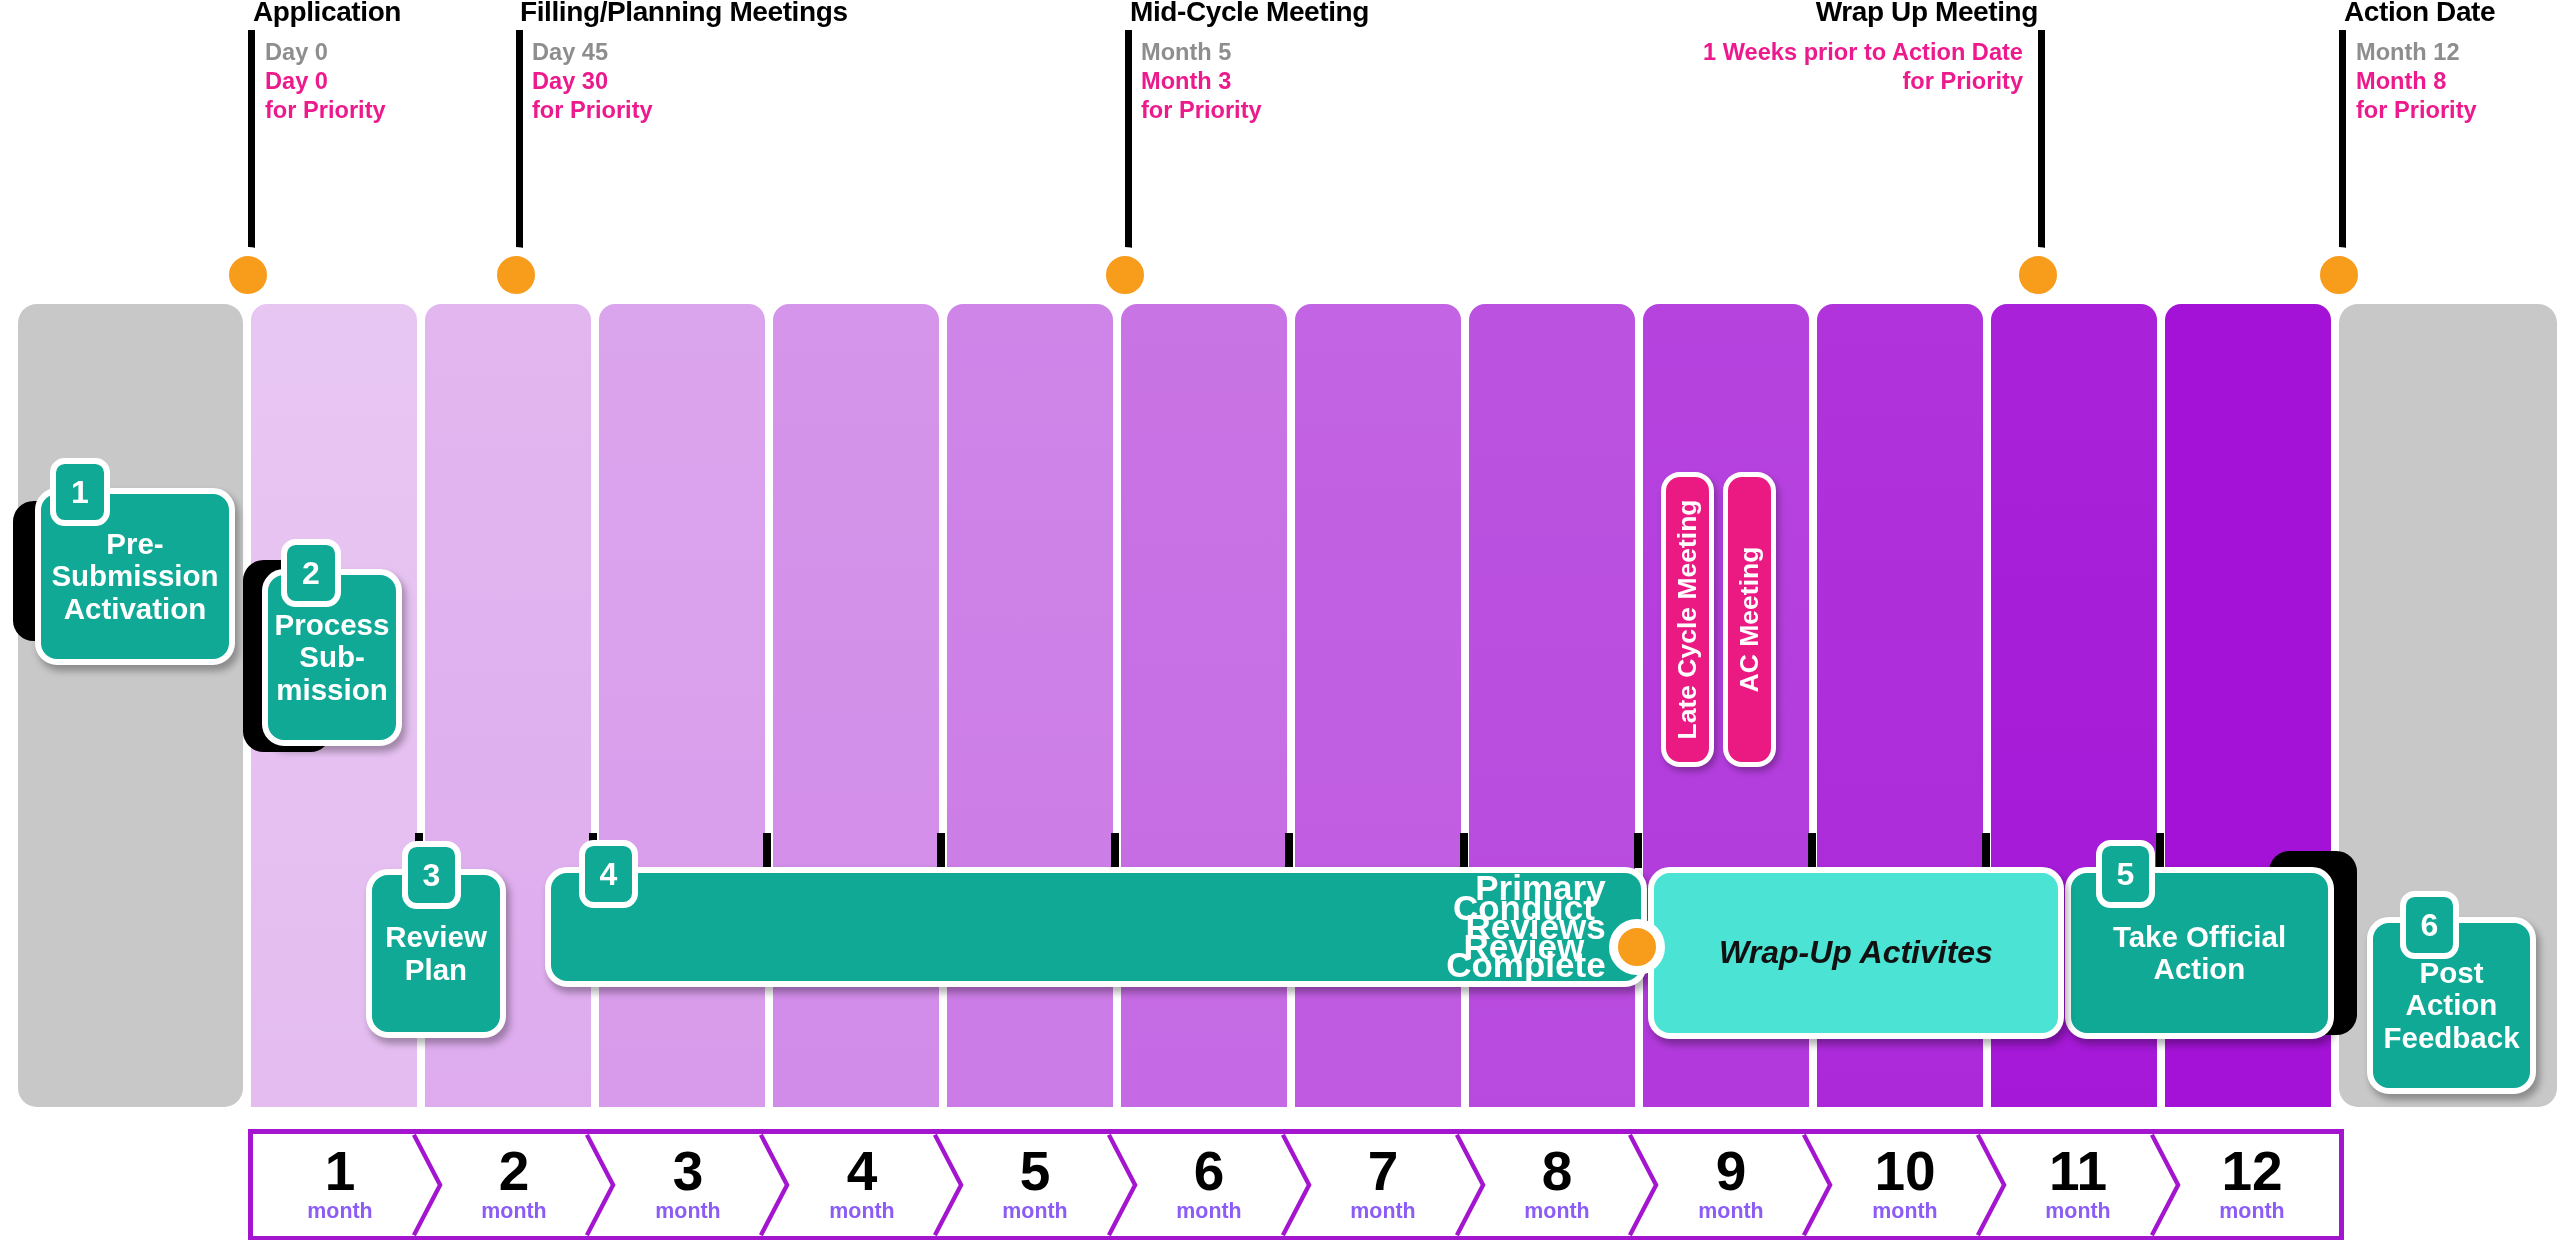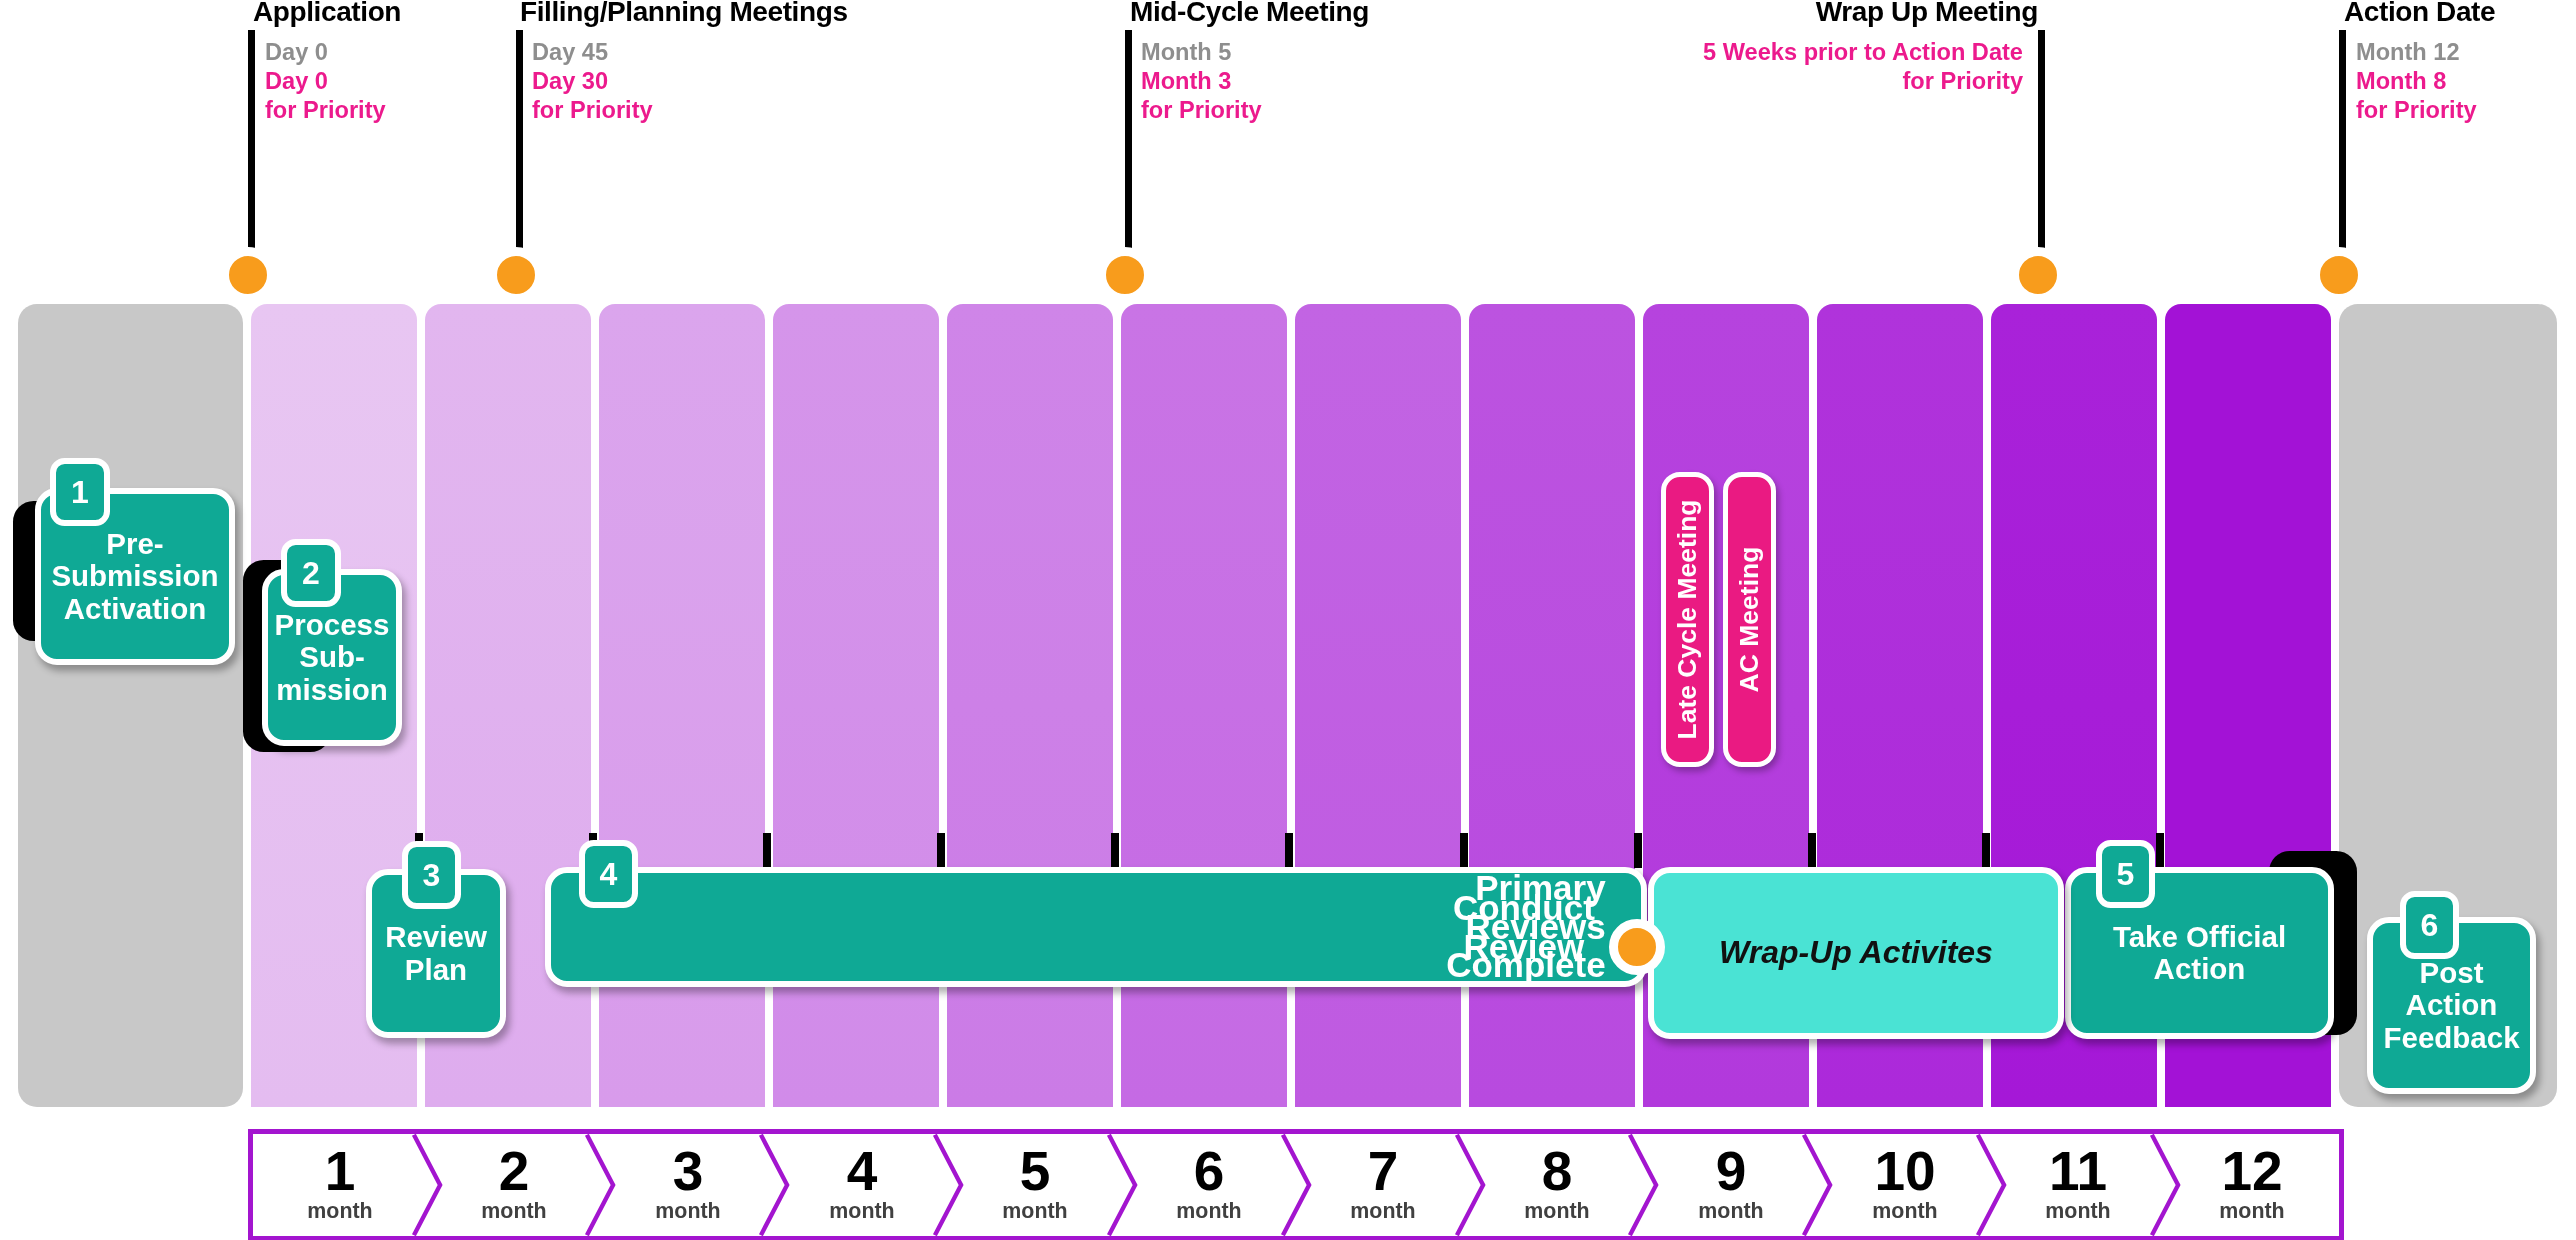--- a/index.html
+++ b/index.html
@@ -47,21 +47,21 @@
             box-sizing:border-box;box-shadow:2.9px 4.4px 6.6px rgba(0,0,0,.28);z-index:22;
             display:flex;align-items:center;justify-content:center;}
   .pinkchip span{color:#fff;font-weight:bold;font-size:26.5px;white-space:nowrap;
                  transform:rotate(-90deg);}
 
   
   .scale{position:absolute;border:5.2px solid #a315cf;background:#fff;box-sizing:border-box;}
   .mcell{position:absolute;top:0;height:100%;display:flex;flex-direction:column;
          align-items:center;justify-content:center;}
   .mcell .num{font-size:55px;font-weight:bold;color:#000;line-height:.92;}
-  .mcell .wrd{font-size:21.4px;font-weight:bold;color:#404040;margin-top:1.5px;}
+  .mcell .wrd{font-size:21.4px;font-weight:bold;color:#8b5cf6;margin-top:1.5px;}
   .chev{position:absolute;top:0;height:100%;width:32px;}
   .chev svg{display:block;}
 </style>
 </head>
 <body>
 
 <div class="stage">
 
   <div class="band">
 
@@ -146,21 +146,21 @@
         <div class="sub" style="top: 38px; left: 1141px;">
           <div class="grey">Month 5</div>
           <div class="pink">Month 3</div>
           <div class="pink">for Priority</div>
         </div>
       </div>
       <div class="callout">
         <div class="ttl" style="top: -4.4px; left: 0px; width: 2038px; text-align: right;">Wrap Up Meeting</div>
         <div class="rule" style="left: 2038px; top: 29.5px; height: 251px;"></div>
         <div class="sub" style="top: 38px; left: 0px; width: 2023px; text-align: right;">
-          <div class="pink">5 Weeks prior to Action Date</div>
+          <div class="pink">1 Weeks prior to Action Date</div>
           <div class="pink">for Priority</div>
         </div>
       </div>
       <div class="callout">
         <div class="ttl" style="top: -4.4px; left: 2344px;">Action Date</div>
         <div class="rule" style="left: 2339px; top: 29.5px; height: 251px;"></div>
         <div class="sub" style="top: 38px; left: 2356px;">
           <div class="grey">Month 12</div>
           <div class="pink">Month 8</div>
           <div class="pink">for Priority</div>

